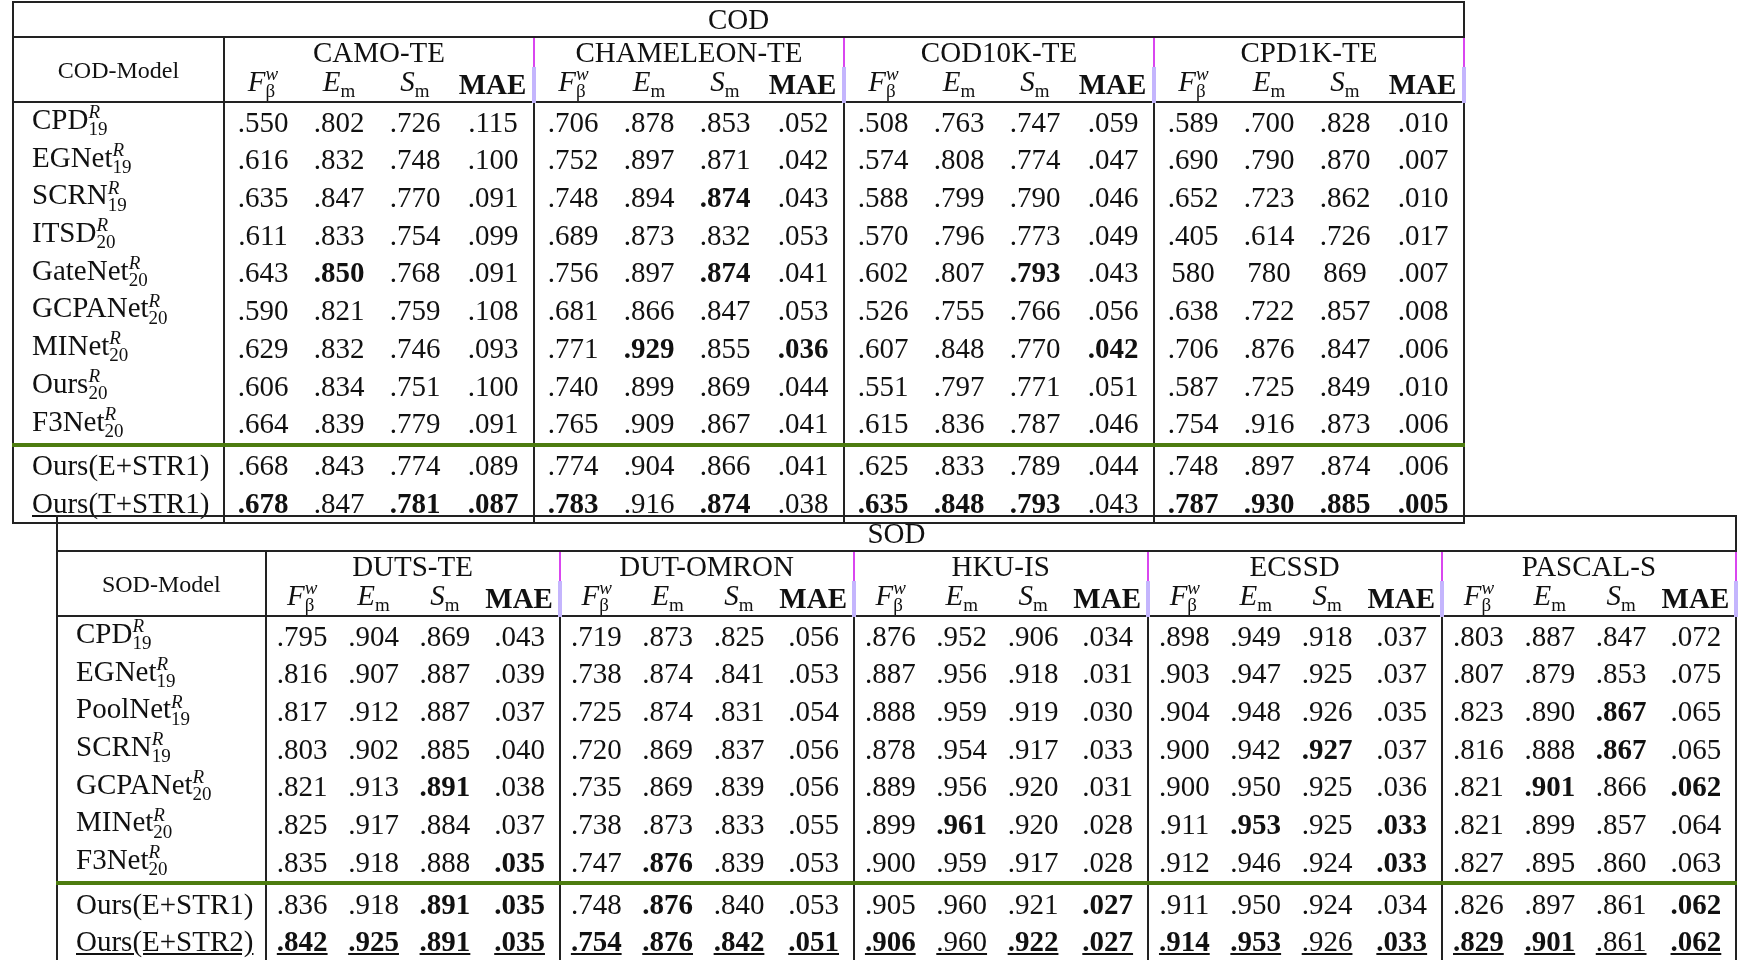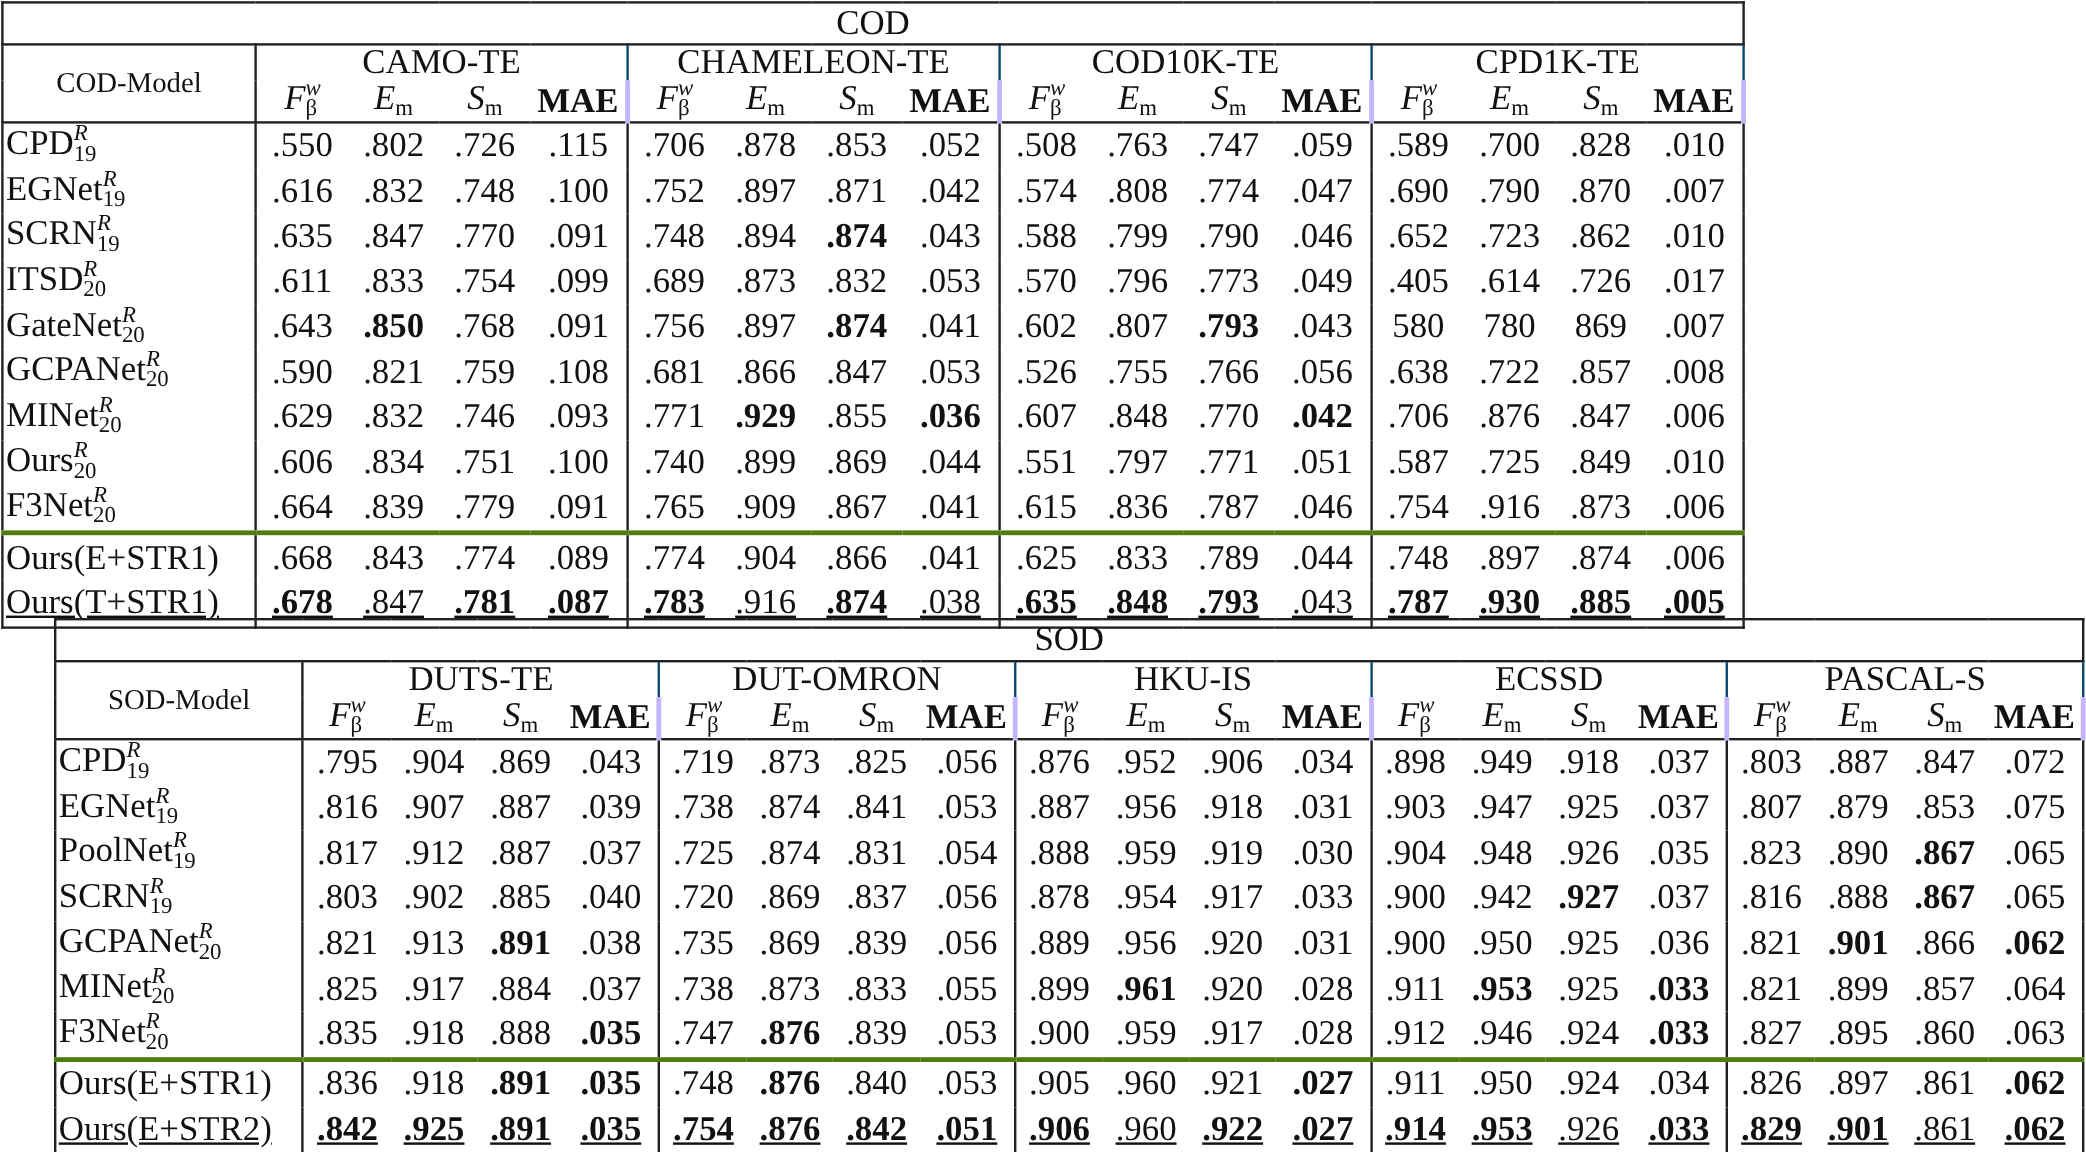--- a/index.html
+++ b/index.html
@@ -1,30 +1,30 @@
 <!DOCTYPE html>
 <html><head>
 <meta charset="utf-8">
 <style>
   html, body { margin: 0; padding: 0; background: #ffffff; }
   body { width: 1738px; height: 960px; overflow: hidden; font-family: "Liberation Serif", "DejaVu Serif", serif; color: #111; }
-  table { border-collapse: collapse; position: absolute; left: 1px; font-size: 29px; line-height: 1; }
+  table { border-collapse: collapse; position: absolute; left: 12px; font-size: 29px; line-height: 1; }
   td, th { padding: 0; font-weight: normal; text-align: center; white-space: nowrap; }
   #cod-table { top: 1px; }
   #sod-table { top: 515px; margin-left: 44px; }
   .sec-title td { height: 33px; border: 2px solid #222; font-size: 29px; }
   .group-row td { height: 29px; }
   .metric-row td { height: 33px; }
   .model-head { border: 2px solid #222; width: 209px; font-size: 24px; }
-  .ds-head { border-left: 2px solid #222; border-right: 2px solid #0c4a6e; border-top: 2px solid #222; }
+  .ds-head { border-left: 2px solid #222; border-right: 2px solid #d946ef; border-top: 2px solid #222; }
   .metric-row td.m { border-bottom: 2px solid #222; }
   .metric-row td.m.first { border-left: 2px solid #222; }
   .metric-row td.m.last { border-right: 4px solid #c4b5fd; font-weight: bold; }
   .body-row td { height: 37.7px; }
-  .body-row td.name { text-align: left; padding-left: 2px; border-left: 2px solid #222; border-right: 2px solid #222; }
+  .body-row td.name { text-align: left; padding-left: 18px; border-left: 2px solid #222; border-right: 2px solid #222; }
   .body-row td.v { width: 76px; }
   .body-row td.v.mae { width: 80px; }
   .body-row td.v.last { border-right: 2px solid #222; }
   .ours-first td { border-top: 4px solid #4d7c0f; }
   .table-end td { border-bottom: 2px solid #222; text-decoration: underline; }
   .it { font-style: italic; }
   .sup-sub { display: inline-block; vertical-align: middle; line-height: 1; position: relative; top: -2px; }
   .sup-sub span { display: block; font-size: 19px; line-height: 17px; text-align: left; }
   .sup-sub .sp { font-style: italic; }
   b { font-weight: bold; }

